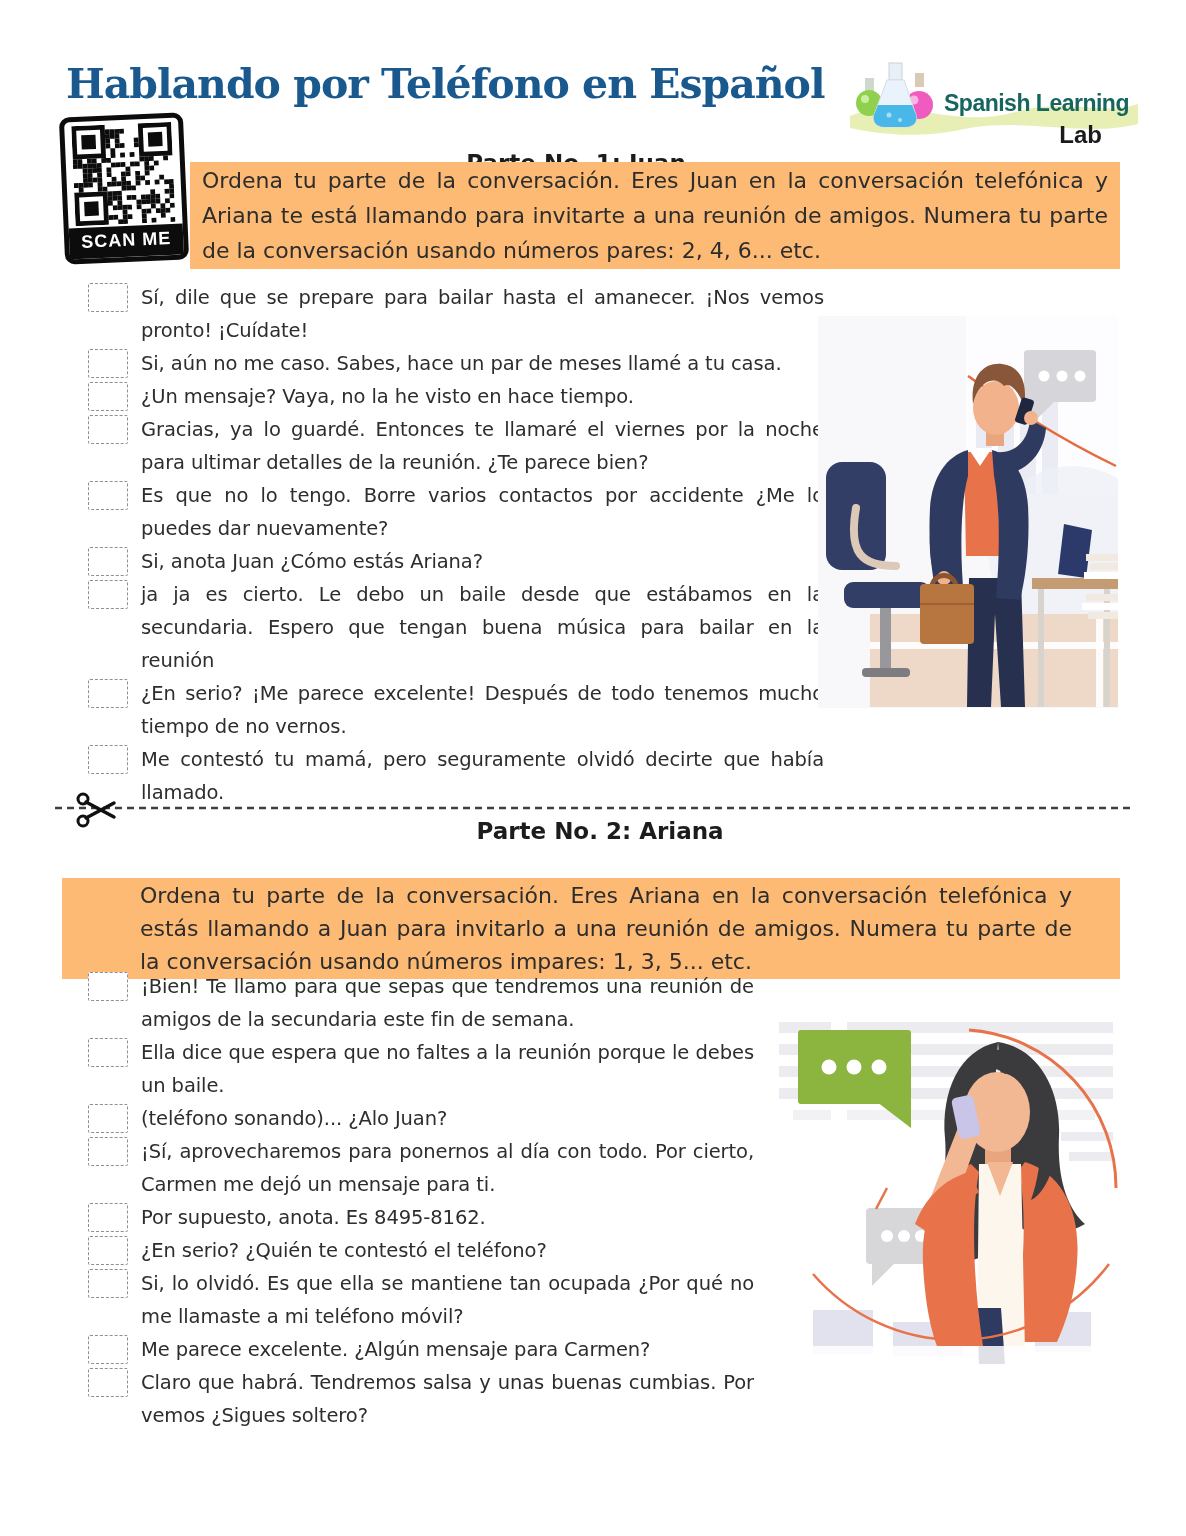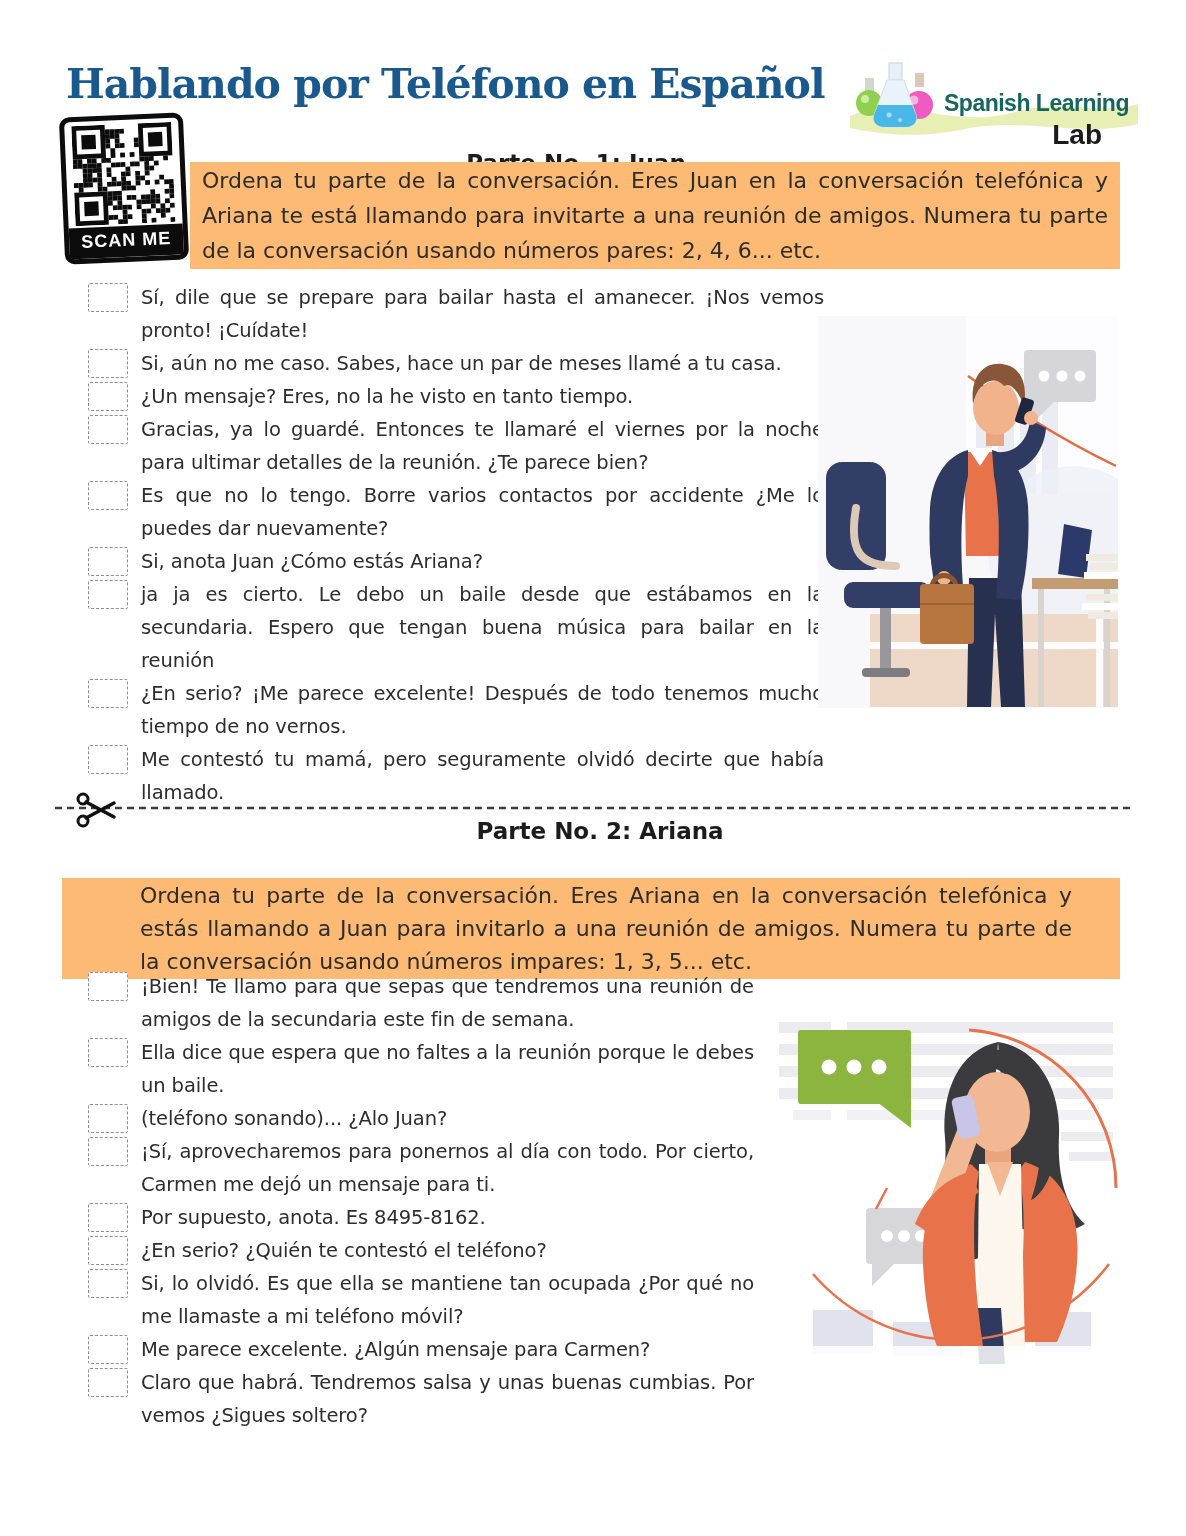--- a/index.html
+++ b/index.html
@@ -9,21 +9,21 @@
   .title{position:absolute;left:66px;top:60px;margin:0;font-family:"DejaVu Serif",serif;
          font-weight:bold;font-size:41px;letter-spacing:-1px;color:#19598e;}
 
   
   .logo{position:absolute;left:850px;top:56px;width:288px;height:92px;}
   .logo .wave{position:absolute;left:0;top:34px;}
   .logo .flasks{position:absolute;left:2px;top:2px;}
   .logo .logo-text{position:absolute;left:94px;top:21px;width:196px;
         font-family:"Liberation Sans",sans-serif;font-weight:bold;line-height:31px;margin-top:11px;}
   .logo .l1{font-size:23px;color:#17655f;letter-spacing:-0.5px;white-space:nowrap;}
-  .logo .l2{font-size:28px;color:#1b1b1b;text-align:right;padding-right:38px;}
+  .logo .l2{font-size:24px;color:#1b1b1b;text-align:right;padding-right:38px;}
 
   
   .qr{position:absolute;left:62px;top:115px;width:114px;background:#fff;border:5px solid #0c0c0c;
       border-radius:10px;transform:rotate(-2.5deg);}
   .qr svg{display:block;margin:4px auto 2px auto;}
   .qr-label{background:#0c0c0c;color:#fff;text-align:center;font-family:"Liberation Sans",sans-serif;
       font-weight:bold;font-size:18px;letter-spacing:1px;padding:4px 0 6px 0;border-radius:0 0 4px 4px;}
 
   .part-heading{position:absolute;left:0;width:1152px;margin:0;text-align:center;
       font-size:23px;font-weight:bold;color:#1c1c1c;}
@@ -243,21 +243,21 @@
         <p>Sí, dile que se prepare para bailar hasta el amanecer. ¡Nos vemos pronto! ¡Cuídate!</p>
       </div>
 
       <div class="row">
         <div class="cbx"></div>
         <p>Si, aún no me caso. Sabes, hace un par de meses llamé a tu casa.</p>
       </div>
 
       <div class="row">
         <div class="cbx"></div>
-        <p>¿Un mensaje? Eres, no la he visto en tanto tiempo.</p>
+        <p>¿Un mensaje? Vaya, no la he visto en hace tiempo.</p>
       </div>
 
       <div class="row">
         <div class="cbx"></div>
         <p>Gracias, ya lo guardé. Entonces te llamaré el viernes por la noche para ultimar detalles de la reunión. ¿Te parece bien?</p>
       </div>
 
       <div class="row">
         <div class="cbx"></div>
         <p>Es que no lo tengo. Borre varios contactos por accidente ¿Me lo puedes dar nuevamente?</p>

